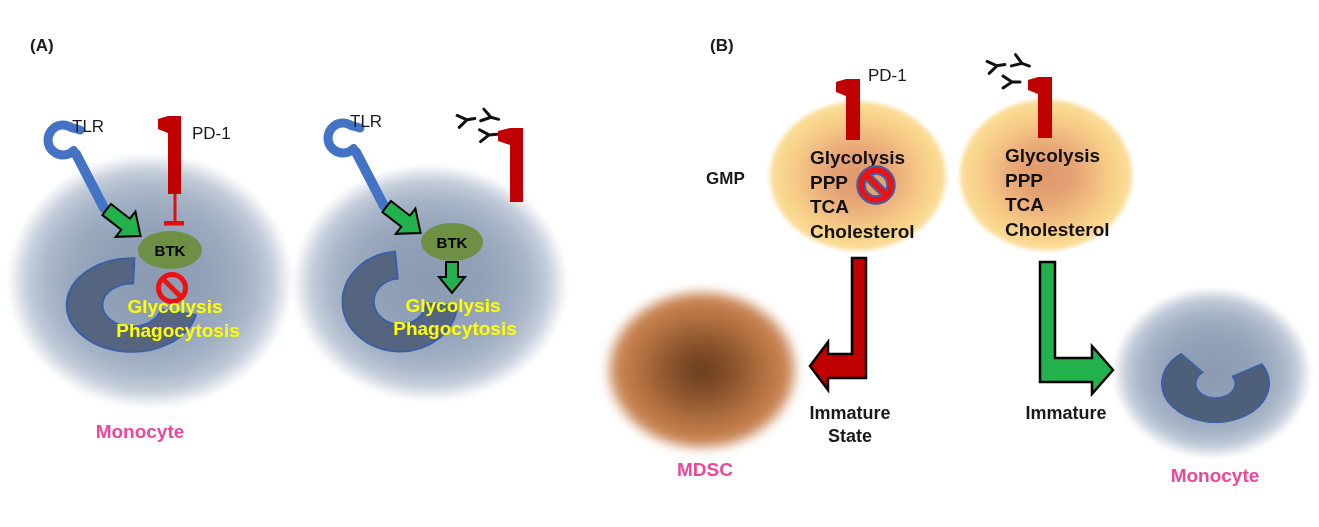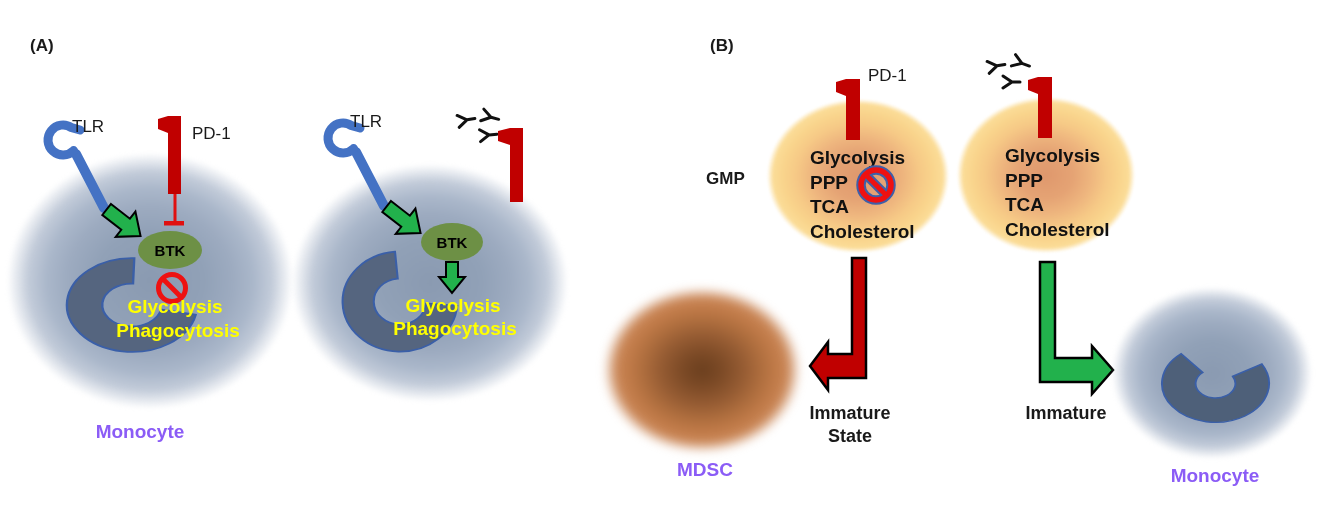--- a/index.html
+++ b/index.html
@@ -7,21 +7,21 @@
           font-family:"Liberation Sans",sans-serif;}
   .abs{position:absolute;}
   svg{overflow:visible;display:block;}
   .cell{position:absolute;border-radius:50%;}
   .mono-body{background:radial-gradient(closest-side,#8a9ab1 0%,#91a1b7 38%,#9dabc0 58%,#aab7ca 72%,#c2cbd9 85%,rgba(255,255,255,0) 100%);filter:blur(2px);}
   .gmp-body{background:radial-gradient(closest-side,#df986d 0%,#e5a374 30%,#eeb57e 50%,#f6c986 68%,#f9d48c 82%,#fbdc97 93%,rgba(251,220,151,0) 100%);filter:blur(1px);}
   .mdsc-body{background:radial-gradient(closest-side,#6b3f1e 0%,#7c4a26 20%,#965c33 42%,#af6e3e 60%,#c07a48 74%,#ca8656 86%,rgba(202,134,86,0) 100%);filter:blur(4px);}
   .label{position:absolute;color:#1a1a1a;font-size:17px;white-space:nowrap;}
   .panel-label{font-weight:bold;}
   .bold{font-weight:bold;}
-  .cell-name{position:absolute;font-weight:bold;font-size:19px;color:#8b5cf6;text-align:center;}
+  .cell-name{position:absolute;font-weight:bold;font-size:19px;color:#ec4899;text-align:center;}
   .proc{position:absolute;color:#ffff00;font-weight:bold;font-size:19px;text-align:center;white-space:nowrap;}
   .btk{position:absolute;background:#6d9045;border-radius:50%;display:flex;align-items:center;justify-content:center;
        color:#000;font-weight:bold;font-size:15px;}
   .metab{position:absolute;color:#111;font-weight:bold;font-size:19px;line-height:24.5px;white-space:nowrap;}
   .outcome{position:absolute;color:#1a1a1a;font-weight:bold;font-size:18px;line-height:23px;text-align:center;}
 </style>
 </head>
 <body>
 
 <div class="canvas">

